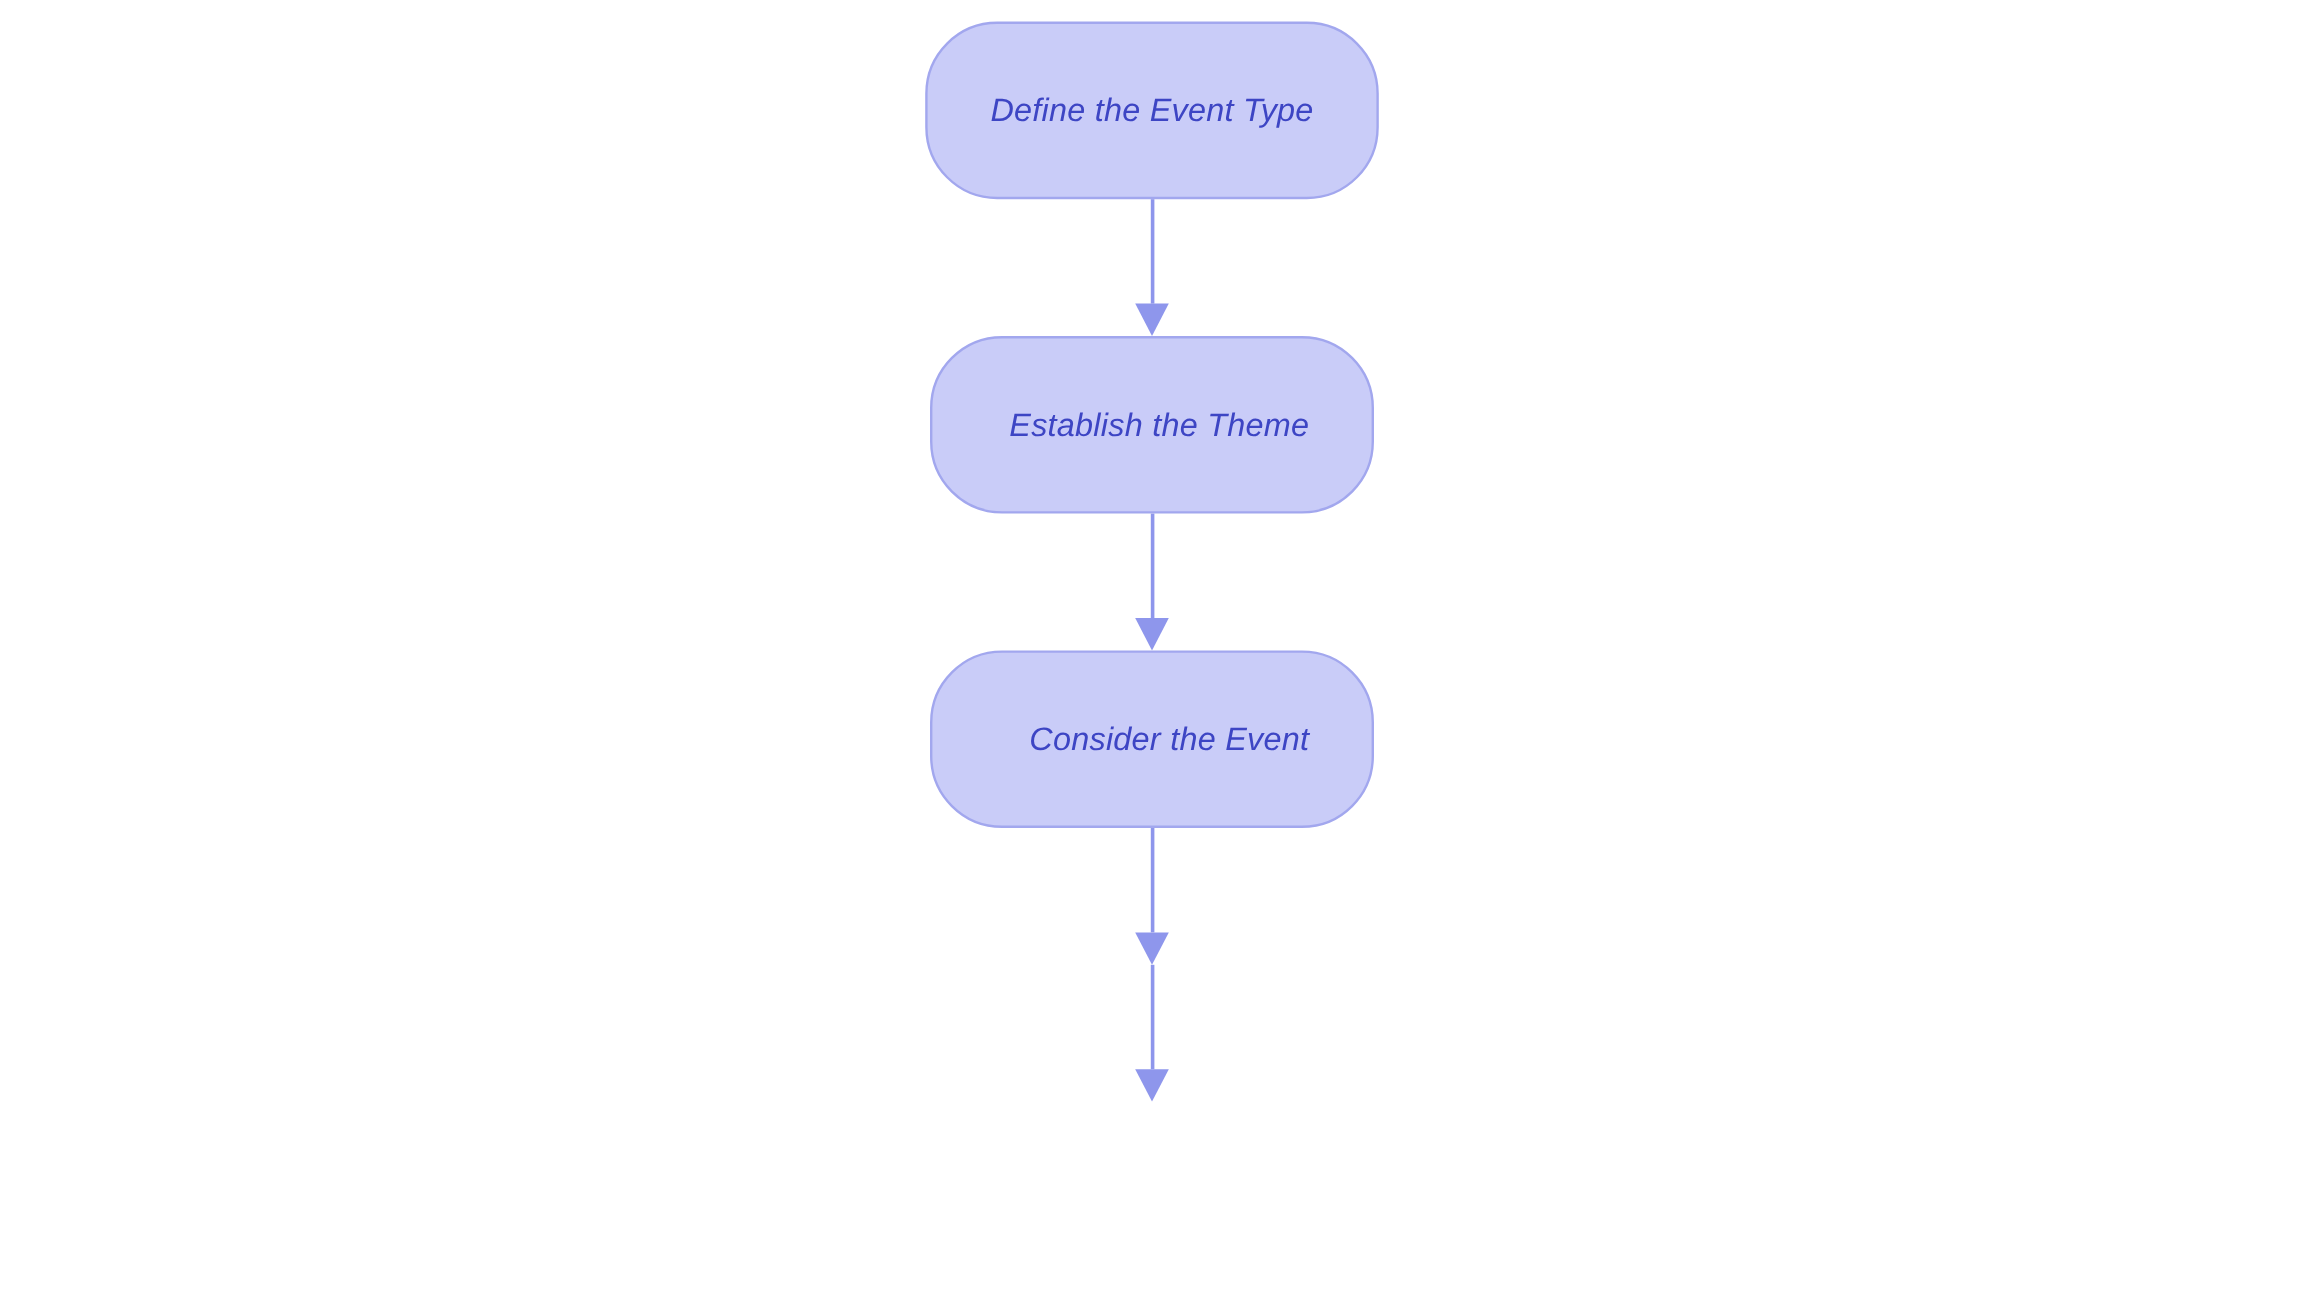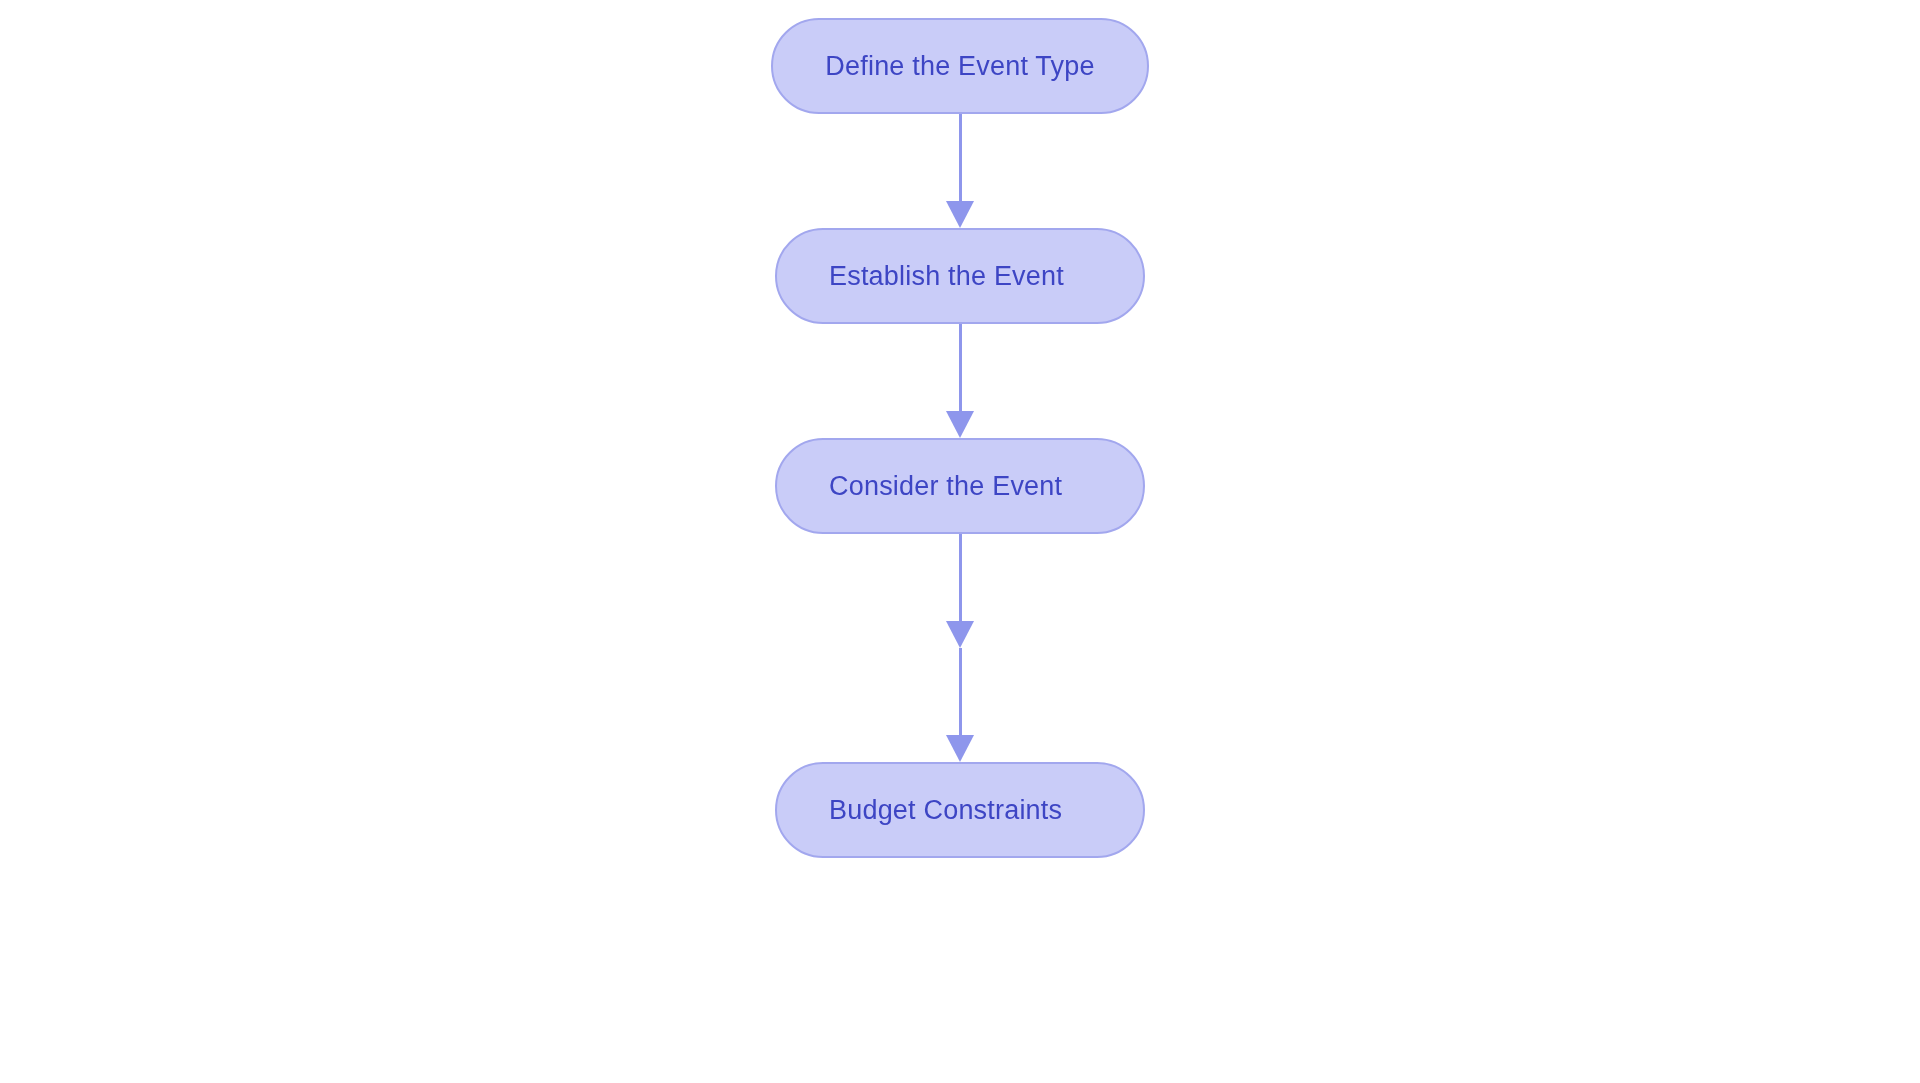--- a/index.html
+++ b/index.html
@@ -21,30 +21,31 @@
     width: 1920px;
     height: 1083px;
     background: var(--bg);
     overflow: hidden;
     display: flex;
     flex-direction: column;
     align-items: center;
     padding-top: 18px;
   }
   .flow-node {
-    height: 96px;
+    height: 148px;
     min-width: 370px;
     padding: 0 52px;
     border-radius: 60px;
     background: var(--node-fill);
     border: 2px solid var(--node-border);
     display: flex;
     align-items: center;
-    justify-content: flex-start;
+    justify-content: flex-end;
     flex: 0 0 auto;
+    font-style: italic;
   }
   .flow-node .node-label {
     font-size: 27px;
     font-weight: 500;
     letter-spacing: 0.2px;
     color: var(--text);
     white-space: nowrap;
   }
   .arrow-connector {
     height: 114px;
@@ -76,21 +77,21 @@
   <div class="flow-node">
     <span class="node-label">Define the Event Type</span>
   </div>
 
   <div class="arrow-connector">
     <div class="arrow-line"></div>
     <div class="arrowhead"></div>
   </div>
 
   <div class="flow-node">
-    <span class="node-label">Establish the Event</span>
+    <span class="node-label">Establish the Theme</span>
   </div>
 
   <div class="arrow-connector">
     <div class="arrow-line"></div>
     <div class="arrowhead"></div>
   </div>
 
   <div class="flow-node">
     <span class="node-label">Consider the Event</span>
   </div>
@@ -99,17 +100,14 @@
     <div class="arrow-line"></div>
     <div class="arrowhead"></div>
   </div>
 
 
   <div class="arrow-connector">
     <div class="arrow-line"></div>
     <div class="arrowhead"></div>
   </div>
 
-  <div class="flow-node">
-    <span class="node-label">Budget Constraints</span>
-  </div>
 
 </div>
 
 </body></html>

